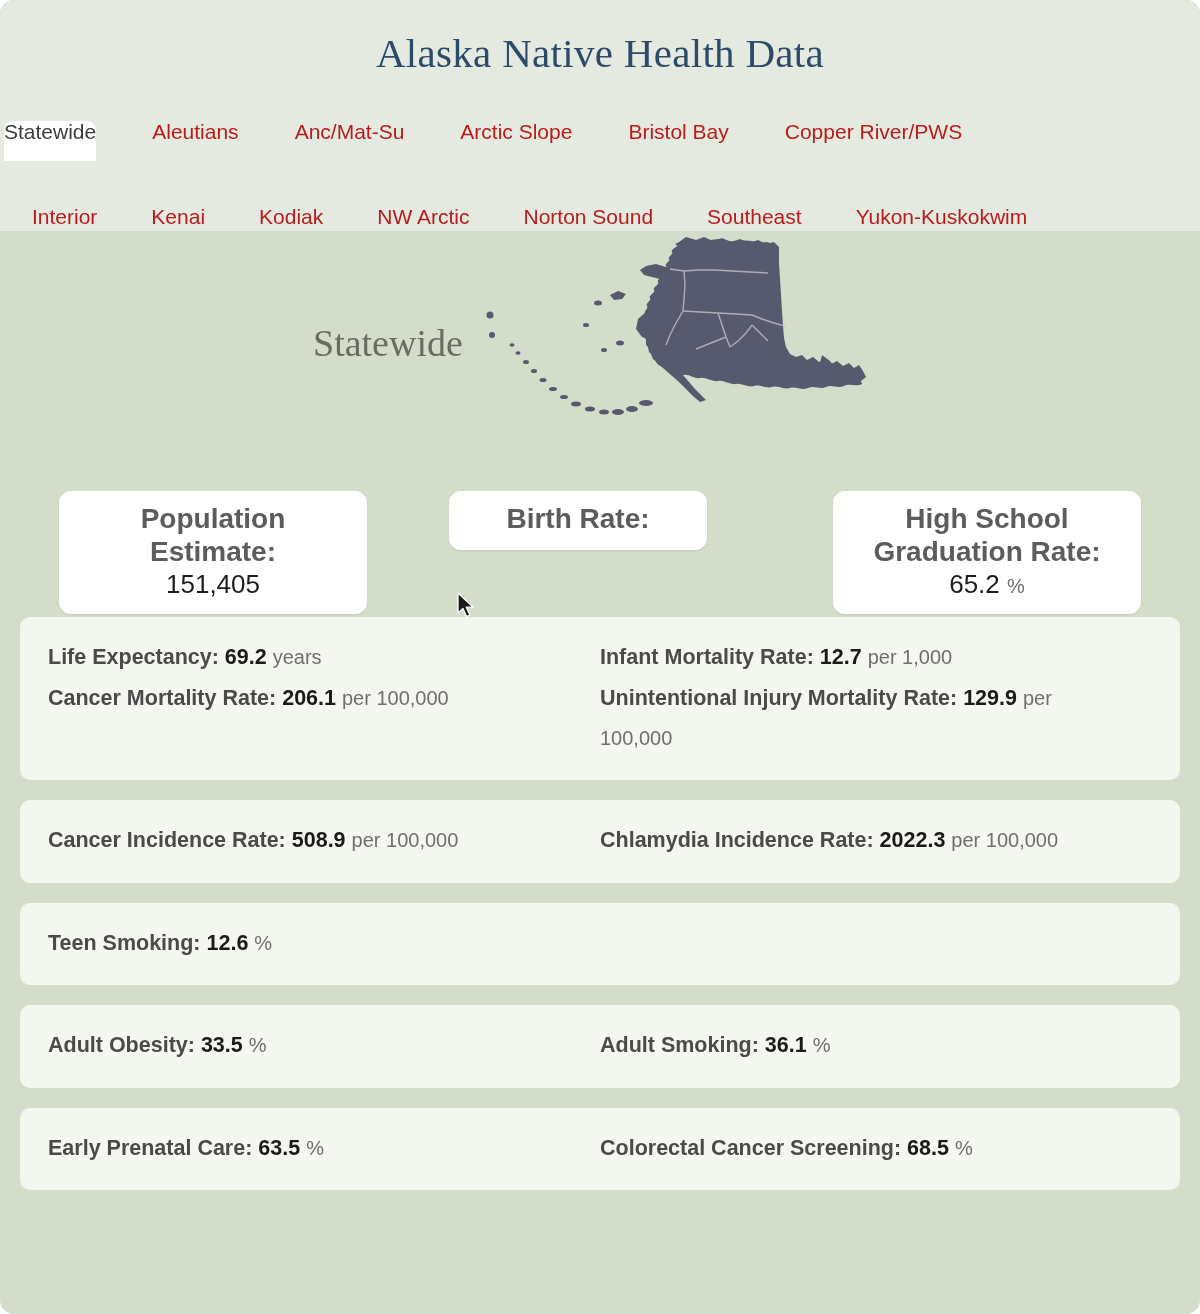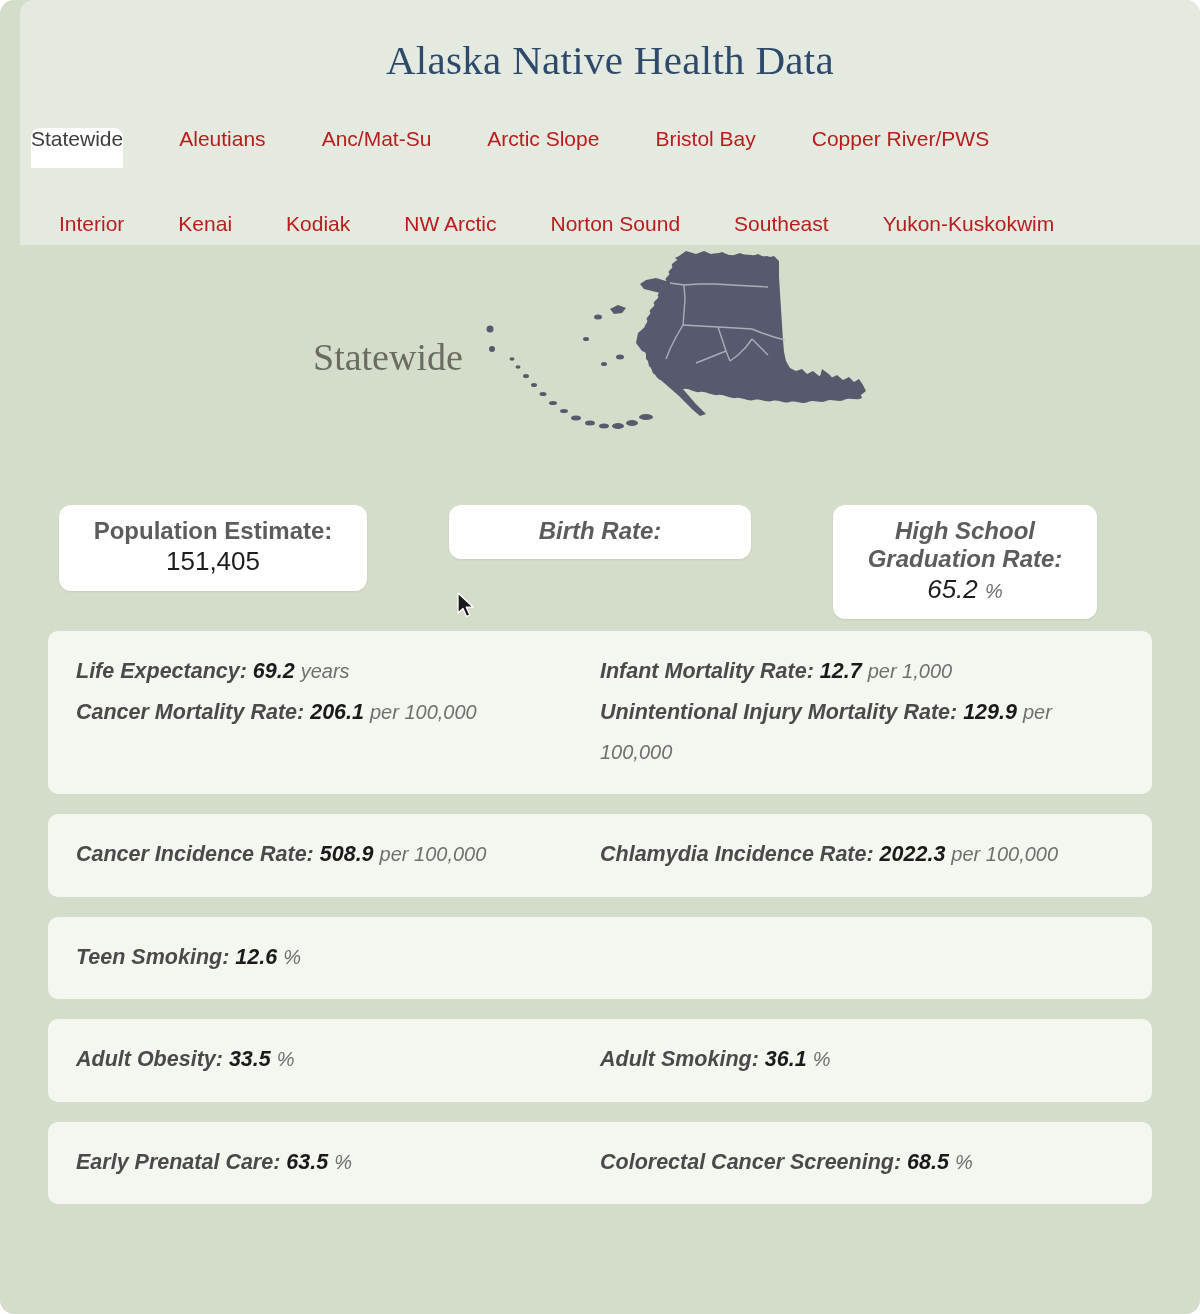--- a/index.html
+++ b/index.html
@@ -20,24 +20,23 @@
     height: 1314px;
     box-sizing: border-box;
     border-radius: 14px;
     overflow: hidden;
     background: #d4ddca;
   }
 
   
   .header {
     background: #e4eae0;
-    padding: 11px;
+    padding: 4px;
     border-top-left-radius: 14px;
     border-top-right-radius: 14px;
-    margin-left: 20px;
   }
   .page-title {
     text-align: center;
     font-family: "Liberation Serif", "DejaVu Serif", serif;
     font-size: 41px;
     color: #2e4a6b;
     font-weight: 400;
     letter-spacing: 0.3px;
     margin: 0;
     padding: 27px 0 22px 0;
@@ -107,59 +106,58 @@
   .stat-card {
     position: absolute;
     background: #ffffff;
     border-radius: 12px;
     box-shadow: 0 1px 2px rgba(0,0,0,0.08);
     text-align: center;
     padding: 12px 18px 14px 18px;
     box-sizing: border-box;
   }
   .stat-card .label {
-    font-size: 24px;
+    font-size: 28px;
     font-weight: bold;
     color: #5c5c5c;
     line-height: 1.16;
     display: block;
   }
   .stat-card .value {
     font-size: 26px;
     color: #1d1d1d;
     line-height: 1.2;
     display: block;
     margin-top: 1px;
   }
   .stat-card .unit {
     font-size: 20px;
     color: #6f6f6f;
     font-weight: 400;
   }
 
   #card-pop  { left: 59px;  top: 6px;  width: 308px; }
-  #card-birth{ left: 449px; top: 6px;  width: 302px; font-style: italic; }
-  #card-grad { left: 833px; top: 6px;  width: 264px; font-style: italic; }
+  #card-birth{ left: 449px; top: 6px;  width: 258px; }
+  #card-grad { left: 833px; top: 6px;  width: 308px; }
 
   
   .cursor {
     position: absolute;
     left: 456px;
     top: 592px;
     width: 20px;
     height: 28px;
     pointer-events: none;
     z-index: 50;
   }
 
   
   .panels {
-    padding: 0 48px;
+    padding: 0 20px;
     margin-top: 12px;
-    font-style: italic;
   }
   .panel {
     background: #f4f7ef;
     border-radius: 10px;
     display: flex;
     padding: 20px 28px 22px 28px;
     margin-bottom: 20px;
     box-sizing: border-box;
   }
   .panel .col {

